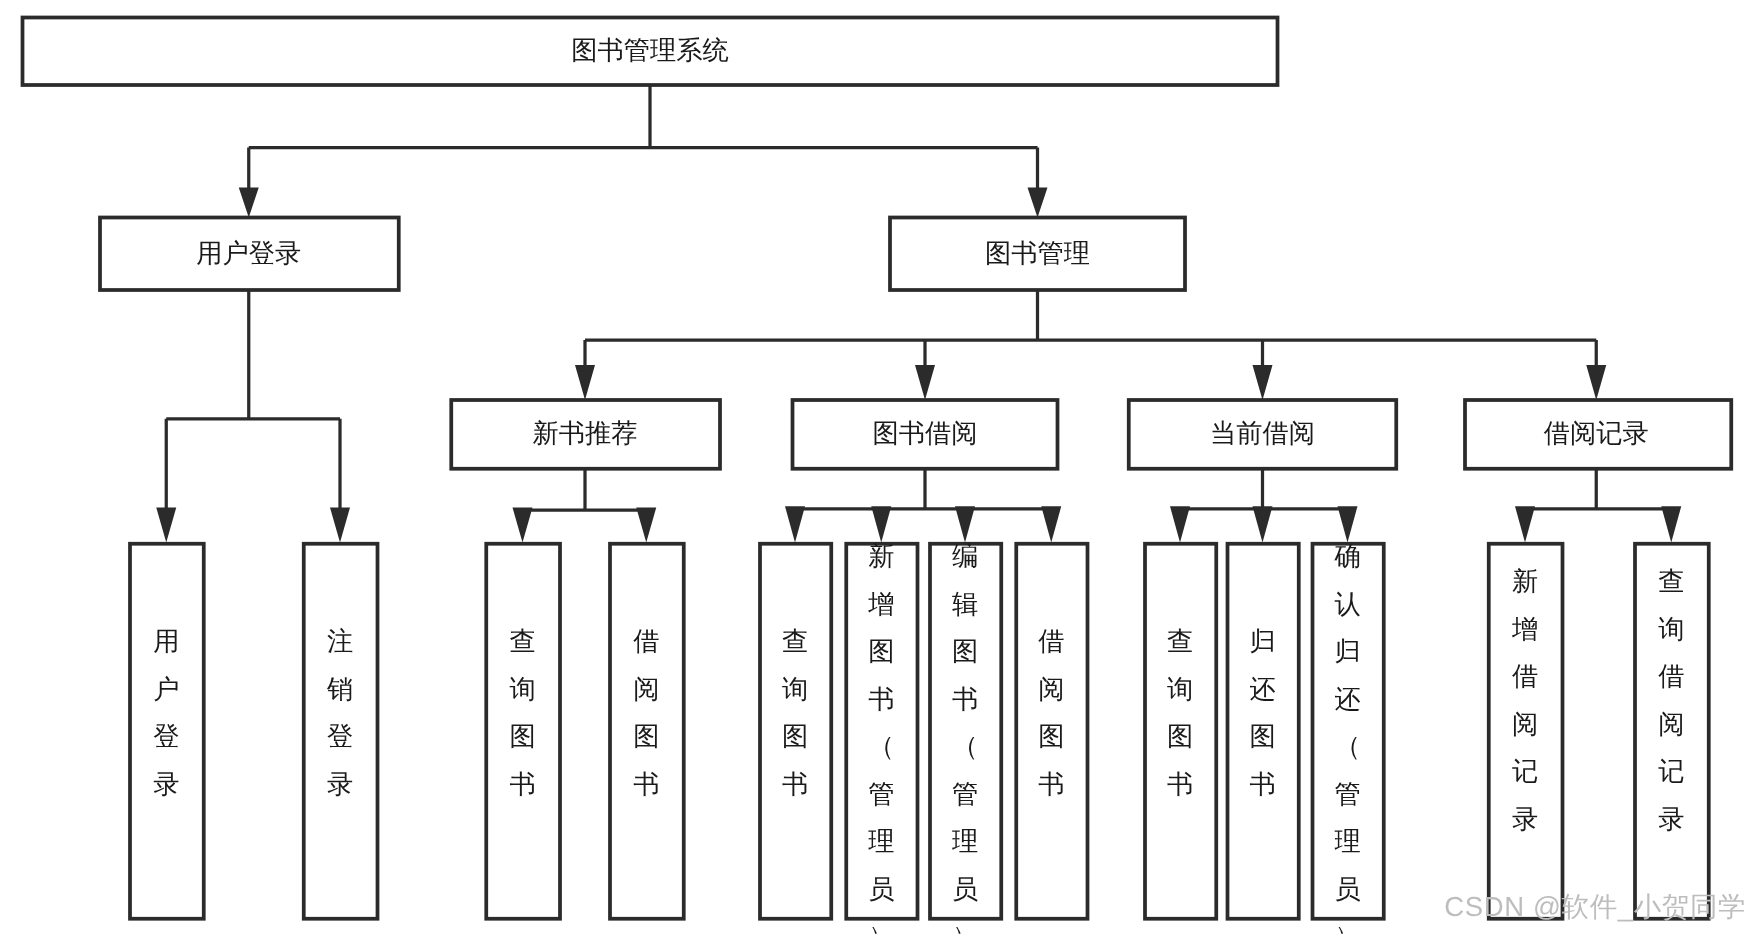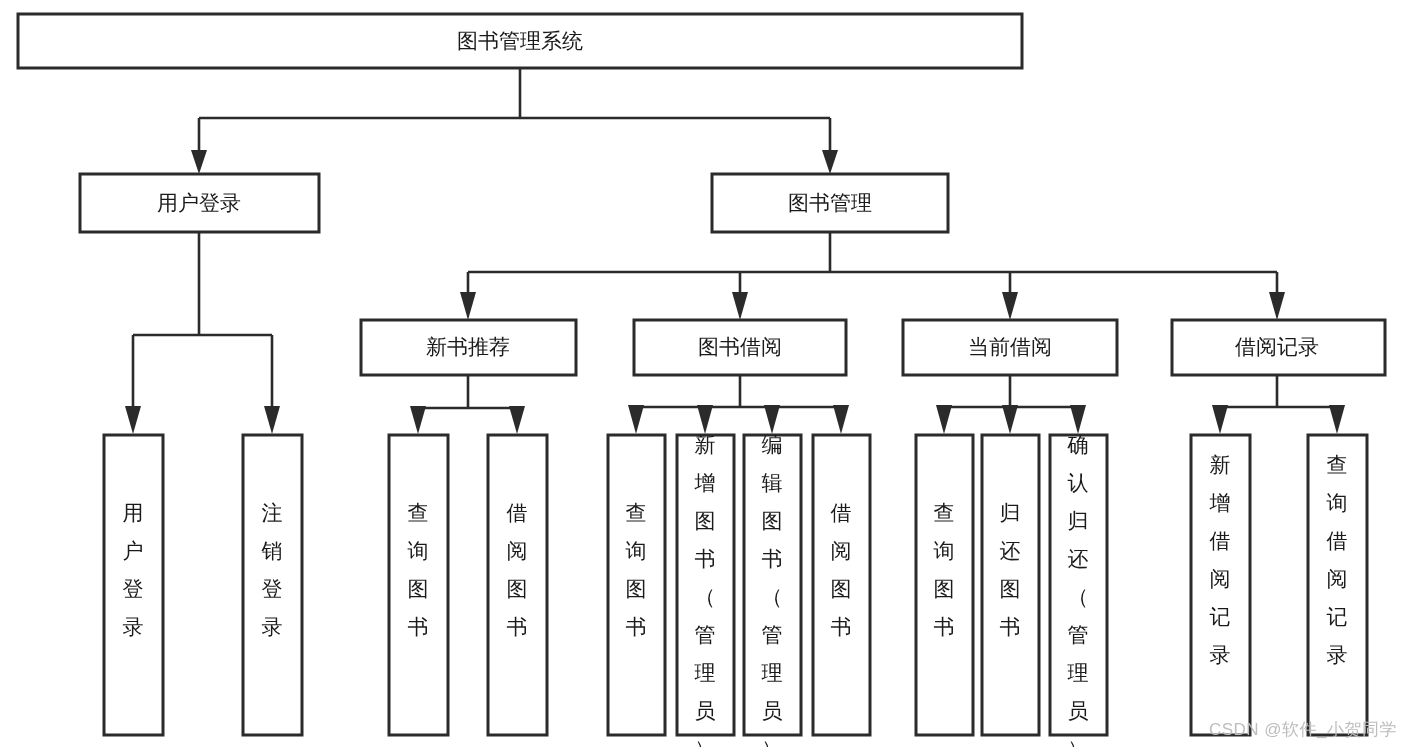--- a/index.html
+++ b/index.html
@@ -52,21 +52,21 @@
     font-family: "Liberation Sans", "DejaVu Sans", sans-serif;
     font-size: 21px;
     fill: #1a1a1a;
     text-anchor: middle;
   }
   .watermark {
     position: absolute;
     right: 8px;
     bottom: 6px;
     font-family: "Liberation Sans", "DejaVu Sans", sans-serif;
-    font-size: 17px;
+    font-size: 22px;
     color: #bdbdbd;
     letter-spacing: 0.5px;
     white-space: nowrap;
     user-select: none;
   }
 </style>
 </head>
 <body>
 
 <div id="diagram-root">

